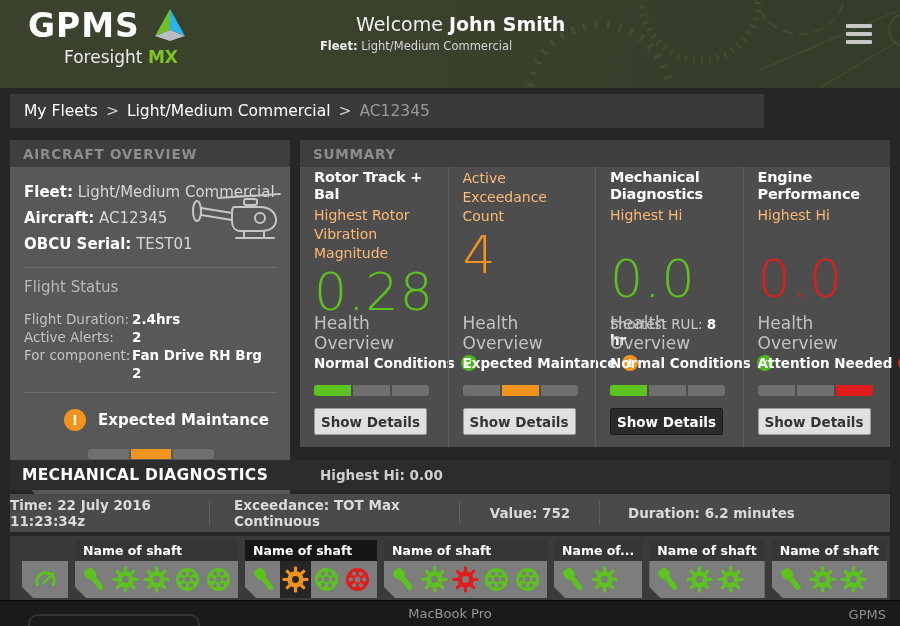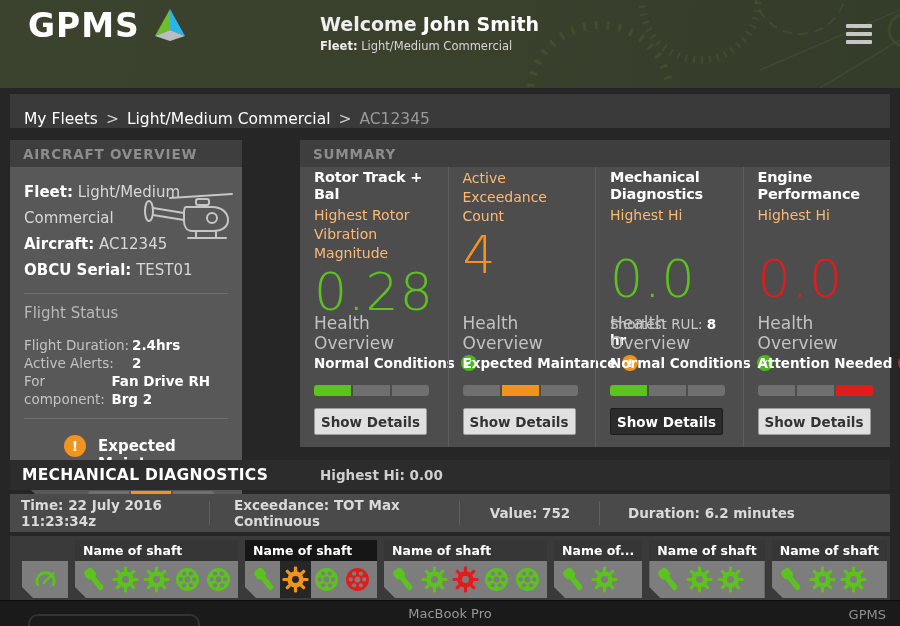--- a/index.html
+++ b/index.html
@@ -11,40 +11,40 @@
   .app-header { position:absolute; left:0; top:0; width:900px; height:88px;
     background:linear-gradient(100deg,#3b432e 0%,#39412d 55%,#343c2a 100%); overflow:hidden; }
   .hdr-deco { position:absolute; left:0; top:0; width:900px; height:88px; opacity:.5; }
   .logo-block { position:absolute; left:28px; top:6px; }
   .logo-row { display:flex; align-items:center; gap:10px; }
   .logo-text { color:#fff; font-size:33px; font-weight:800; letter-spacing:1px; }
   .logo-sub { margin-top:2px; margin-left:36px; font-size:17px; color:#ececec; font-weight:400; }
   .logo-sub b { color:#7dc51f; font-weight:700; }
   .welcome-block { position:absolute; left:320px; top:13px; color:#fff; }
   .welcome-line { font-size:19px; }
-  .welcome-line .w { font-weight:700; color:#efefef; }
+  .welcome-line .w { font-weight:400; color:#efefef;margin-left:36px; }
   .welcome-line .n { font-weight:700; }
   .fleet-line { margin-top:4px; font-size:11.5px; color:#d5d5d5; }
   .fleet-line b { color:#eee; }
   .hamburger { position:absolute; right:28px; top:24px; width:26px; cursor:pointer; }
   .hamburger span { display:block; height:4px; margin-bottom:4px; background:#c7c7c7; border-radius:1px; }
 
   
-  .breadcrumb { position:absolute; left:10px; top:94px; width:880px; height:34px;
-    background:#3a3a3a; display:flex; align-items:flex-end; padding:0 14px;
+  .breadcrumb { position:absolute; left:10px; top:94px; width:754px; height:34px;
+    background:#3a3a3a; display:flex; align-items:center; padding:0 14px;
     color:#fff; font-size:15.5px; gap:8px; }
   .breadcrumb .crumb { cursor:pointer; }
   .breadcrumb .sep { color:#cfcfcf; }
   .breadcrumb .current { color:#9a9a9a; }
 
   
   .panel-hdr { height:27px; background:#3e3e3e; color:#8d8d8d; font-weight:700;
     font-size:13.5px; letter-spacing:.8px; display:flex; align-items:center; padding:0 13px; }
 
-  .aircraft-panel { position:absolute; left:10px; top:140px; width:232px; }
+  .aircraft-panel { position:absolute; left:10px; top:140px; width:280px; }
   .aircraft-body { position:relative; background:#585858; height:340px; padding:12px 14px;
     clip-path:polygon(0 0,100% 0,100% 100%,38px 100%,0 calc(100% - 38px)); }
   .field-line { font-size:15px; line-height:26px; color:#d8d8d8; }
   .field-line b { color:#fff; }
   .heli { position:absolute; top:20px; right:8px; }
   .divider { height:1px; background:#6d6d6d; margin:10px 0; }
   .flight-status-lbl { color:#b9b9b9; font-size:15px; margin:6px 0 14px; }
   .stat-line { font-size:13.5px; line-height:18px; color:#c3c3c3; display:flex; }
   .stat-line .sl { width:108px; }
   .stat-line .sv { color:#fff; font-weight:700; }
@@ -84,21 +84,21 @@
     border:1px solid #9d9d9d; border-radius:2px; cursor:pointer; }
   .details-btn.dark { background:#2b2b2b; color:#fff; border-color:#1d1d1d; }
 
   
   .mech-hdr { position:absolute; left:10px; top:460px; width:880px; height:30px;
     background:#2c2c2c; display:flex; align-items:center; }
   .mech-title { color:#fff; font-weight:700; font-size:15.5px; margin-left:12px; letter-spacing:.3px; }
   .mech-hi { position:absolute; left:310px; color:#cfcfcf; font-size:13.5px; font-weight:700; }
   .info-row { position:absolute; left:10px; top:494px; width:880px; height:38px;
     background:#4a4a4a; display:flex; align-items:stretch; }
-  .info-cell { display:flex; align-items:center; padding-left:11px; font-size:13.5px;
+  .info-cell { display:flex; align-items:center; padding-left:0; font-size:13.5px;
     color:#dadada; font-weight:600; position:relative; }
   .info-cell:not(:last-child)::after { content:""; position:absolute; right:0; top:7px;
     bottom:7px; width:1px; background:#606060; }
   .info-cell.c0 { width:200px; }
   .info-cell.c1 { width:250px; padding-left:24px; }
   .info-cell.c2 { width:140px; justify-content:center; padding-left:0; }
   .info-cell.c3 { flex:1; padding-left:28px; }
 
   .shaft-row { position:absolute; left:10px; top:536px; width:880px; height:64px;
     background:#3a3a3a; display:flex; align-items:flex-end; gap:7px; padding:0 12px 2px; }
@@ -141,20 +141,23 @@
       </g>
     </svg>
     <div class="logo-block">
       <div class="logo-row">
         <span class="logo-text">GPMS</span>
         <svg width="40" height="36" viewBox="0 0 40 36">
           <path d="M20 1 L5 28 L20 22 Z" fill="#6fbe27"></path>
           <path d="M20 1 L35 28 L20 22 Z" fill="#2ab4e8"></path>
           <path d="M5 28 L20 22 L35 28 L20 33 Z" fill="#b9bdc2"></path>
         </svg>
+      </div>
+      <div class="logo-sub">
+        <span>Foresight</span> <b>MX</b>
       </div>
     </div>
     <div class="welcome-block">
       <div class="welcome-line">
         <span class="w">Welcome</span>
         <span class="n">John Smith</span>
       </div>
       <div class="fleet-line">
         <b>Fleet:</b> <span>Light/Medium Commercial</span>
       </div>

